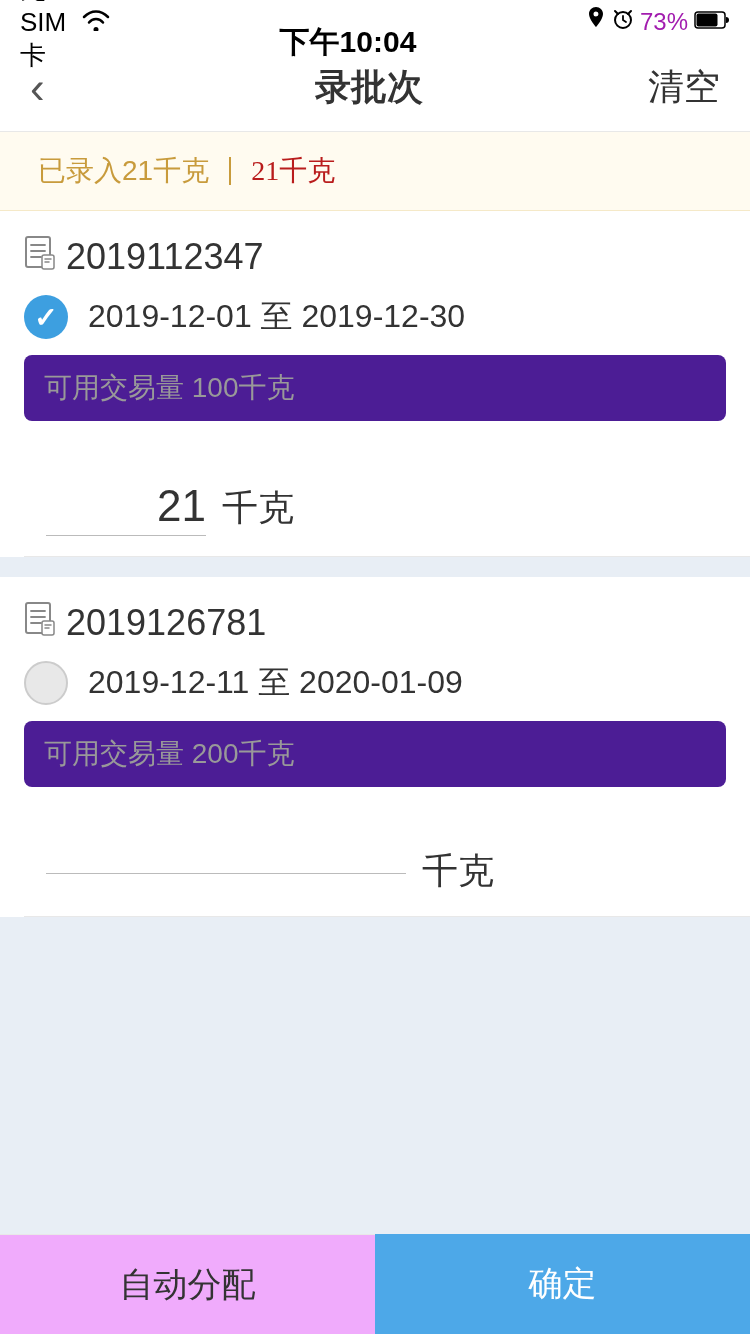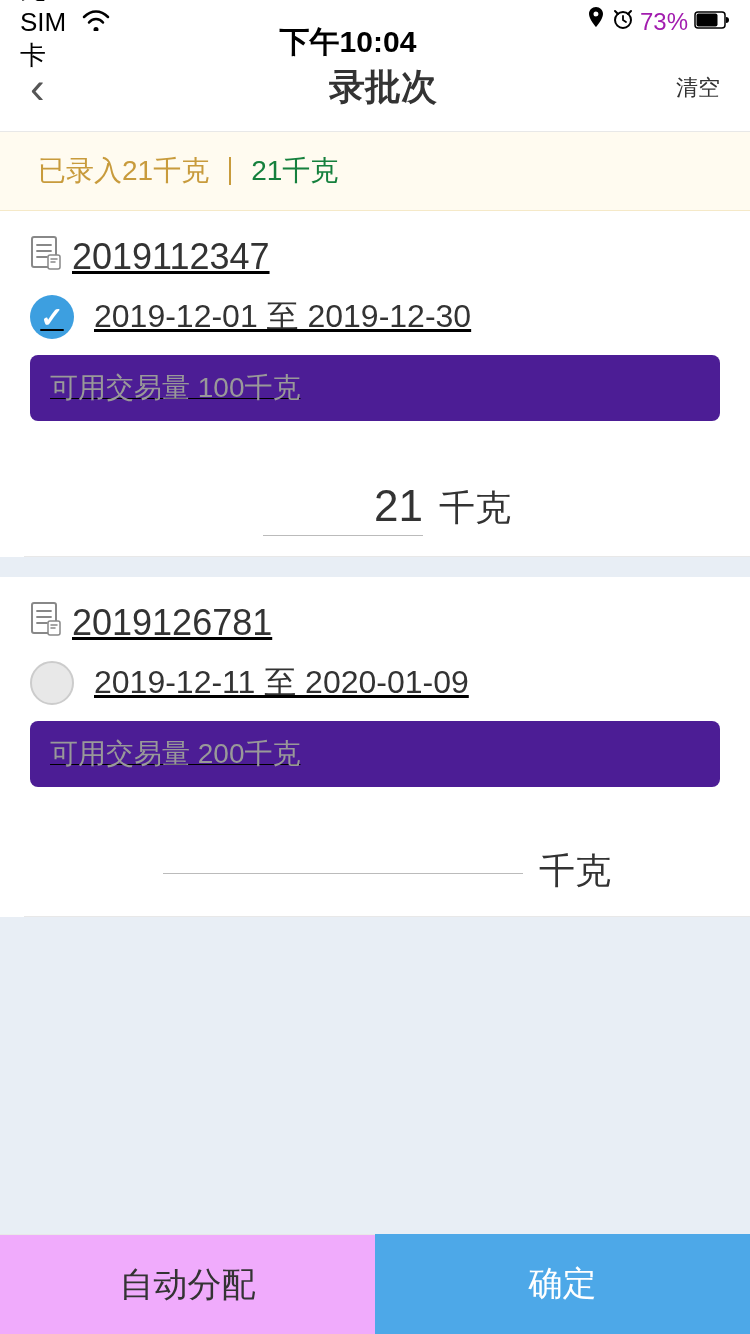--- a/index.html
+++ b/index.html
@@ -62,21 +62,21 @@
       color: #333;
       cursor: pointer;
       width: 60px;
     }
     .nav-title {
       font-size: 36px;
       font-weight: 600;
       color: #333;
     }
     .nav-clear {
-      font-size: 22px;
+      font-size: 36px;
       color: #333;
       cursor: pointer;
     }
 
     
     .summary-banner {
       width: 750px;
       background: #fffbf0;
       padding: 20px 30px;
       display: flex;
@@ -89,25 +89,25 @@
       color: #c89b3c;
       margin-left: 8px;
     }
     .summary-divider {
       width: 2px;
       height: 28px;
       background: #c89b3c;
     }
     .summary-total {
       font-size: 28px;
-      color: #15803d;
+      color: #b91c1c;
+      font-family: Liberation Serif, serif;
     }
     .card-inner {
-      padding: 24px 30px;
-      text-decoration: underline;
+      padding: 24px 24px;
     }
 
     
     .batch-header {
       display: flex;
       align-items: center;
       gap: 10px;
       margin-bottom: 16px;
     }
     .batch-icon {
@@ -159,21 +159,21 @@
     }
     .availability-text {
       font-size: 28px;
       color: #999;
     }
 
     
     .quantity-row {
       display: flex;
       align-items: center;
-      justify-content: center;
+      justify-content: flex-start;
       padding: 20px 22px;
       gap: 16px;
       border-bottom: 1px solid #e8e8e8;
       margin-left: 24px;
     }
     .quantity-unit {
       font-size: 36px;
       color: #333;
     }
     .quantity-input-wrapper {

